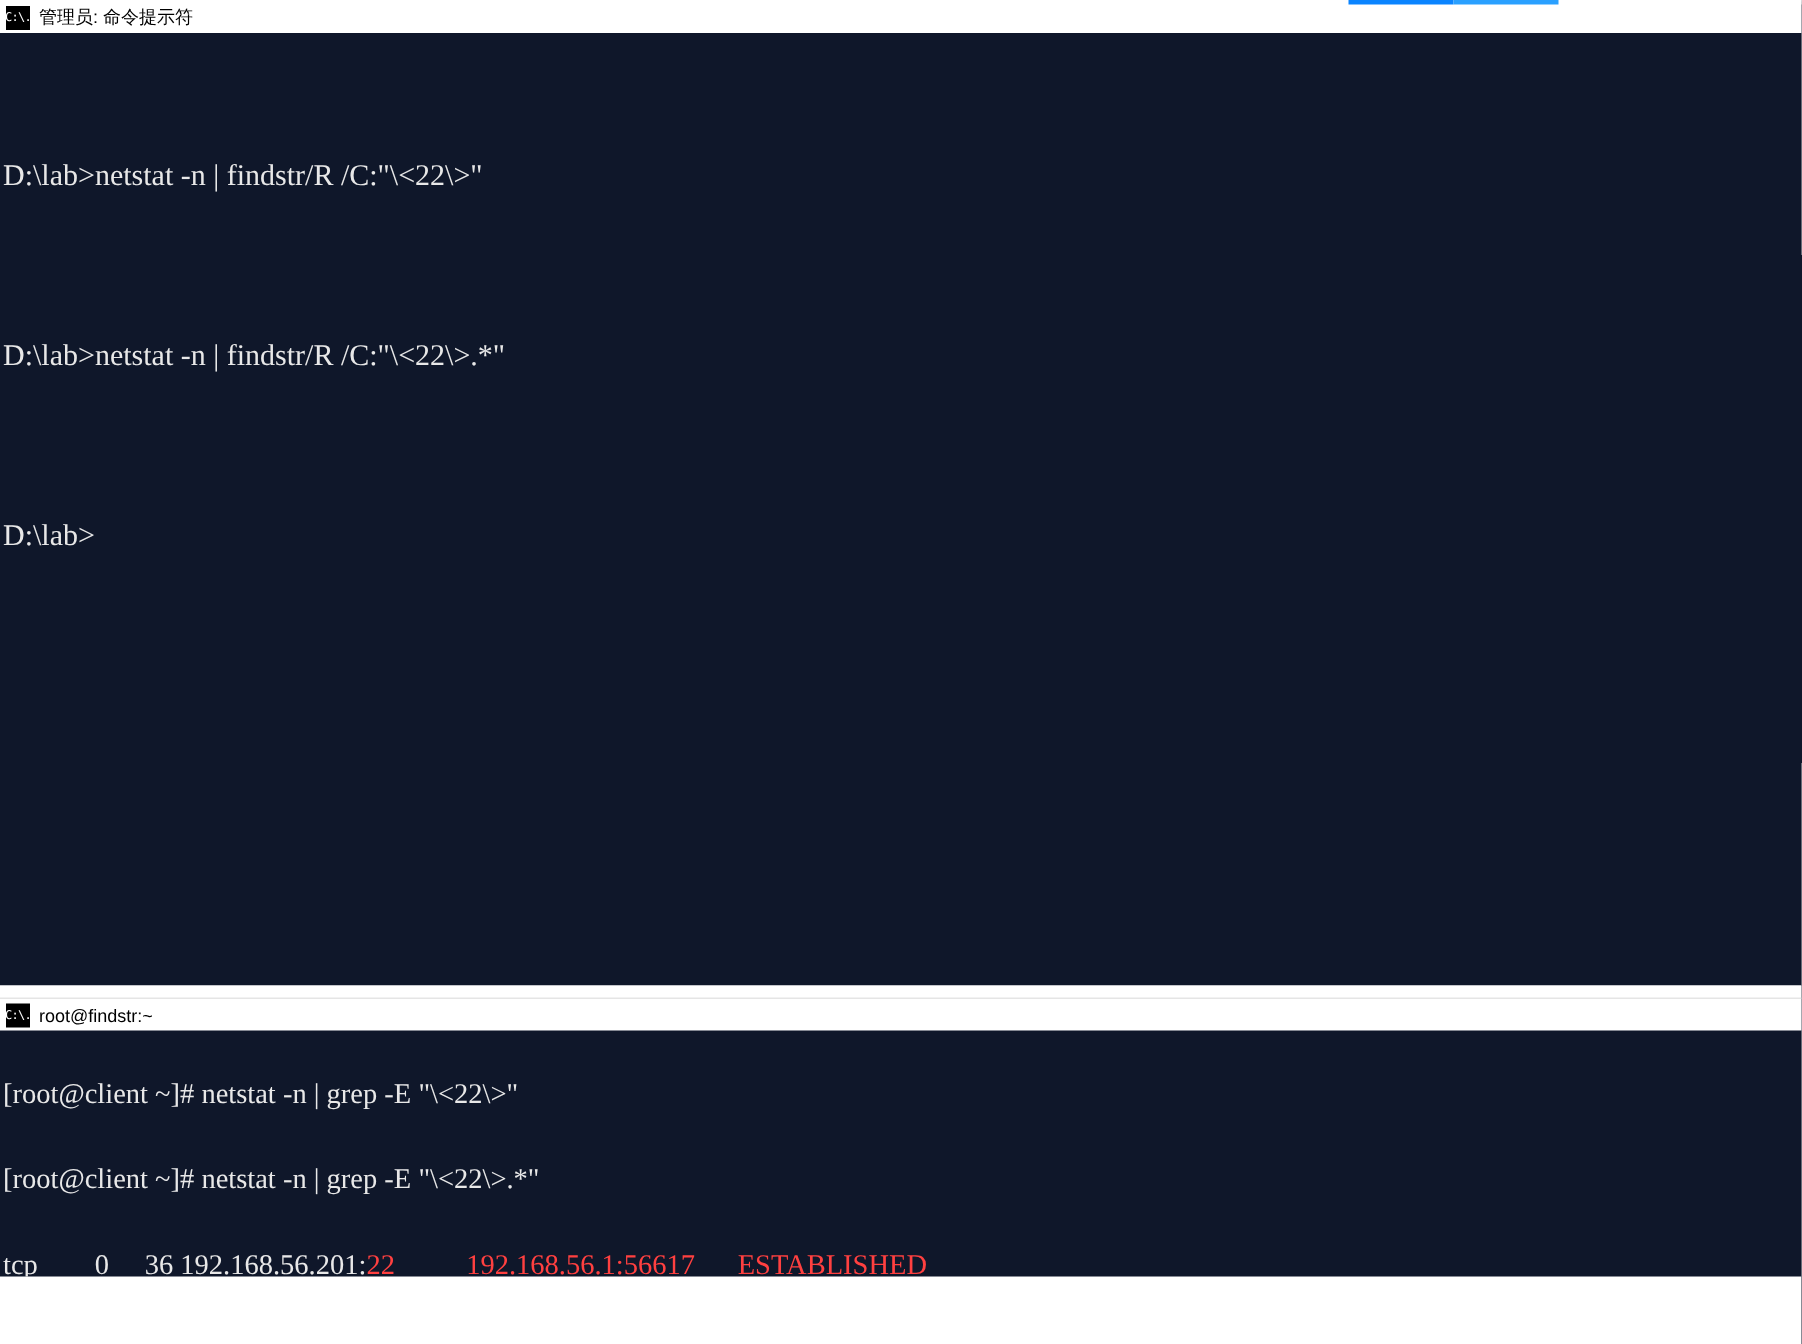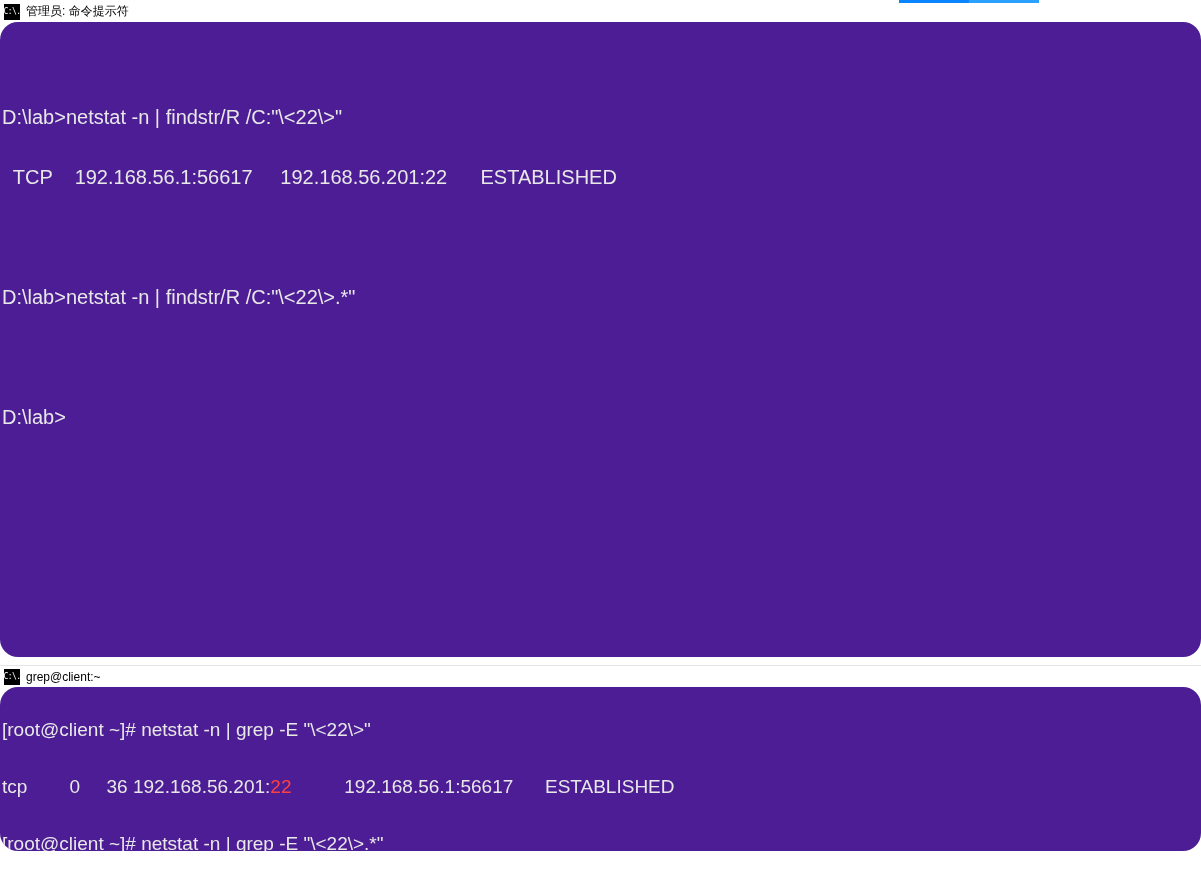--- a/index.html
+++ b/index.html
@@ -28,29 +28,28 @@
     background: #000000;
     display: flex; align-items: center; justify-content: center;
     color: #ffffff;
     font-size: 8px;
     font-family: "Consolas", monospace;
     letter-spacing: -0.5px;
   }
 
   
   .term {
-    background: #4c1d95;
+    background: #0f172a;
     color: #e8e8e8;
-    font-family: Liberation Sans, sans-serif;
+    font-family: Liberation Serif, serif;
     font-size: 20px;
     line-height: 1.5;
     padding: 0 2px;
     white-space: pre;
     overflow: hidden;
-    border-radius: 18px;
   }
   .term .row { white-space: pre; }
 
   
   .win-top { width: 1201px; }
   .win-top .term { height: 635px; padding-top: 50px; }
 
   
   .gap { height: 8px; background: #ffffff; }
 
@@ -80,37 +79,35 @@
 
 <div class="win-top">
 
   <div class="titlebar">
     <div class="app-icon">C:\.</div>
     <div>管理员: 命令提示符</div>
   </div>
 
   <div class="term">
 <div class="row"><span>D:\lab&gt;</span><span>netstat -n | findstr/R /C:"\&lt;22\&gt;"</span></div>
-<div class="row"><span>  TCP    </span><span>192.168.56.1:56617     </span><span>192.168.56.201:22      </span><span>ESTABLISHED</span></div>
 <div class="row"> </div>
 <div class="row"><span>D:\lab&gt;</span><span>netstat -n | findstr/R /C:"\&lt;22\&gt;.*"</span></div>
 <div class="row"> </div>
 <div class="row"><span>D:\lab&gt;</span></div>
   </div>
 </div>
 
 <div class="gap"></div>
 
 <div class="win-bot">
 
   <div class="titlebar">
     <div class="app-icon">C:\.</div>
-    <div>grep@client:~</div>
+    <div>root@findstr:~</div>
   </div>
 
   <div class="term">
 <div class="row"><span>[root@client ~]# </span><span>netstat -n | grep -E "\&lt;22\&gt;"</span></div>
-<div class="row"><span>tcp        0     36 </span><span>192.168.56.201:</span><span class="hl">22</span><span>          </span><span>192.168.56.1:56617      </span><span>ESTABLISHED</span></div>
 <div class="row"><span>[root@client ~]# </span><span>netstat -n | grep -E "\&lt;22\&gt;.*"</span></div>
 <div class="row"><span>tcp        0     36 </span><span>192.168.56.201:</span><span class="hl">22</span><span>          </span><span class="hl">192.168.56.1:56617      </span><span class="hl">ESTABLISHED</span></div>
 
   </div>
 </div>
 
 </body></html>

